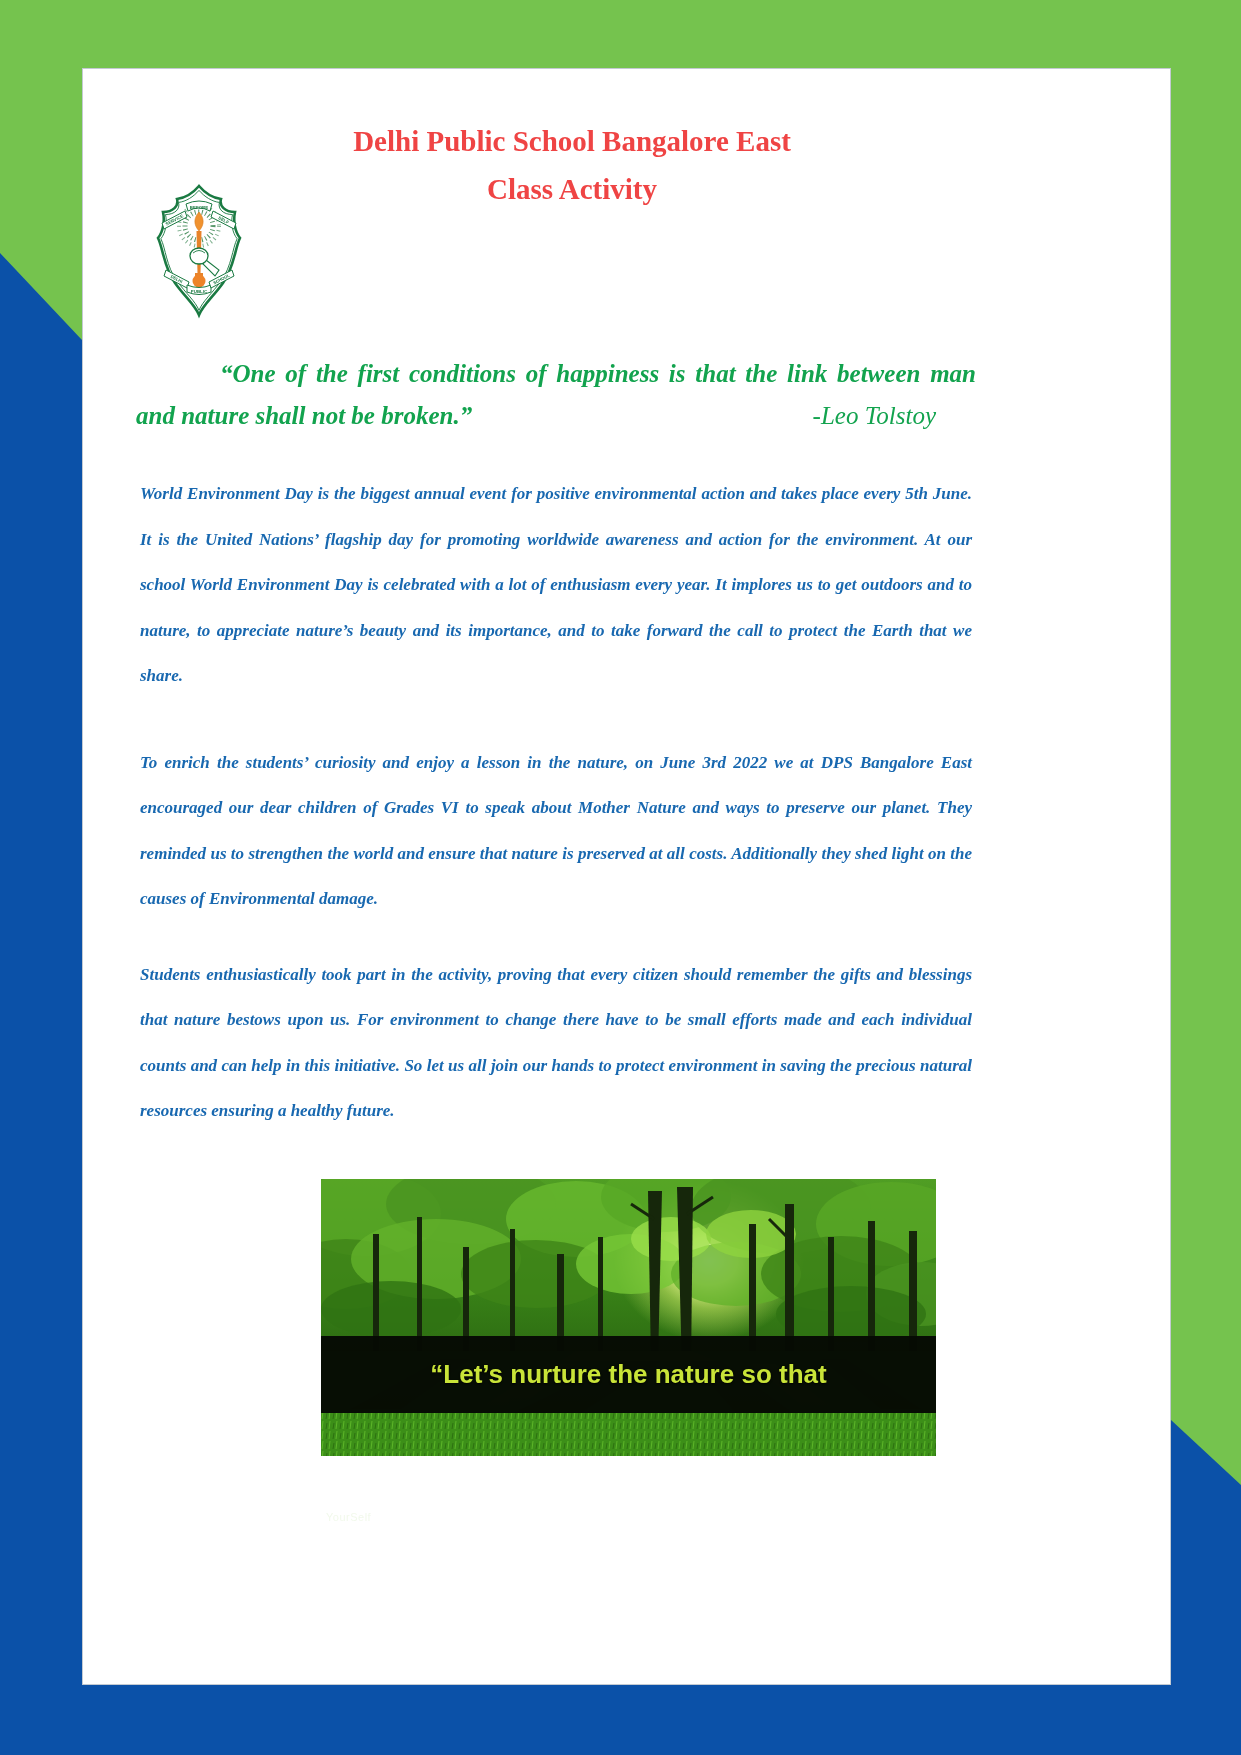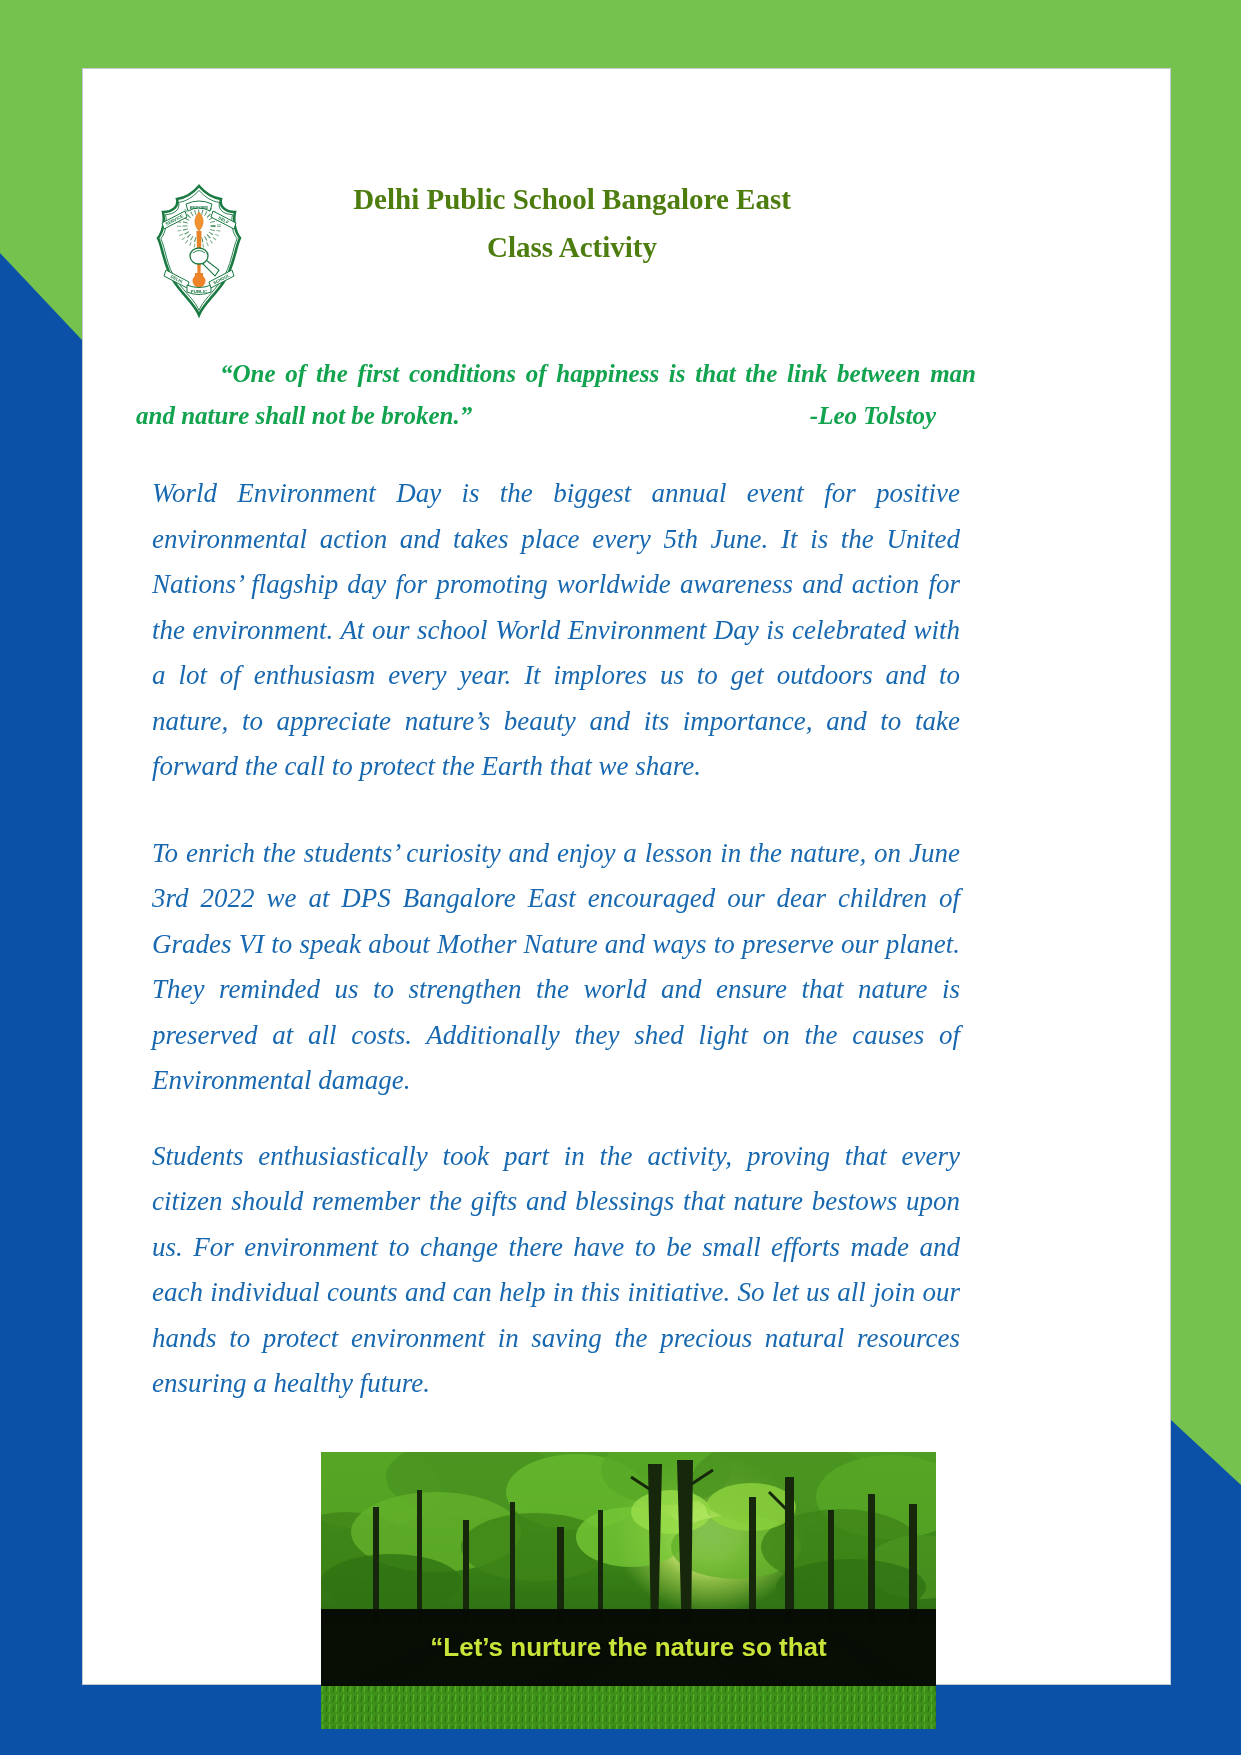--- a/index.html
+++ b/index.html
@@ -5,29 +5,29 @@
   html,body{margin:0;padding:0;background:#e5e5e5;}
   .page{position:relative;width:1241px;height:1755px;overflow:hidden;
         font-family:"Liberation Serif","DejaVu Serif",serif;}
   .frame{position:absolute;inset:0;width:1241px;height:1755px;display:block;}
   .panel{position:absolute;left:82px;top:68px;width:1089px;height:1617px;
          background:#ffffff;border:1px solid #c3cad2;box-sizing:border-box;}
   .content{position:absolute;left:53px;top:0;width:840px;}
 
   .header{position:relative;height:284px;}
   .logo{position:absolute;left:13px;top:115px;width:100px;height:135px;}
-  .titles{padding-top:106px;padding-left:32px;text-align:center;
-          font-weight:bold;font-size:29px;line-height:48px;color:#4d7c0f;}
+  .titles{padding-top:48px;padding-left:32px;text-align:center;
+          font-weight:bold;font-size:29px;line-height:48px;color:#ef4444;}
 
   .quote{position:relative;margin:0;color:#12a34e;font-weight:bold;font-style:italic;
          font-size:25px;line-height:42px;text-indent:84px;text-align:justify;}
-  .quote-attrib{position:absolute;right:40px;top:42px;font-weight:bold;font-style:italic;}
+  .quote-attrib{position:absolute;right:40px;top:42px;font-weight:normal;font-style:italic;}
 
-  .para{margin:16px;color:#1868b0;font-weight:normal;font-style:italic;
-        font-size:27px;line-height:45.5px;text-align:justify;}
+  .para{margin:4px;color:#1868b0;font-weight:bold;font-style:italic;
+        font-size:17px;line-height:45.5px;text-align:justify;}
   .para.p1{margin-top:34px;}
   .para.p2{margin-top:41px;}
   .para.p3{margin-top:30px;}
 
   .photo{position:relative;margin:45px 0 0 185px;width:615px;height:349px;padding:0;text-decoration:underline;}
   .photo svg{position:absolute;inset:0;display:block;}
   .caption{position:absolute;left:0;top:157px;width:615px;height:77px;margin:0;
            background:rgba(6,11,4,0.84);display:flex;flex-direction:column;
            justify-content:center;align-items:center;
            font-family:"Liberation Sans","DejaVu Sans",sans-serif;

